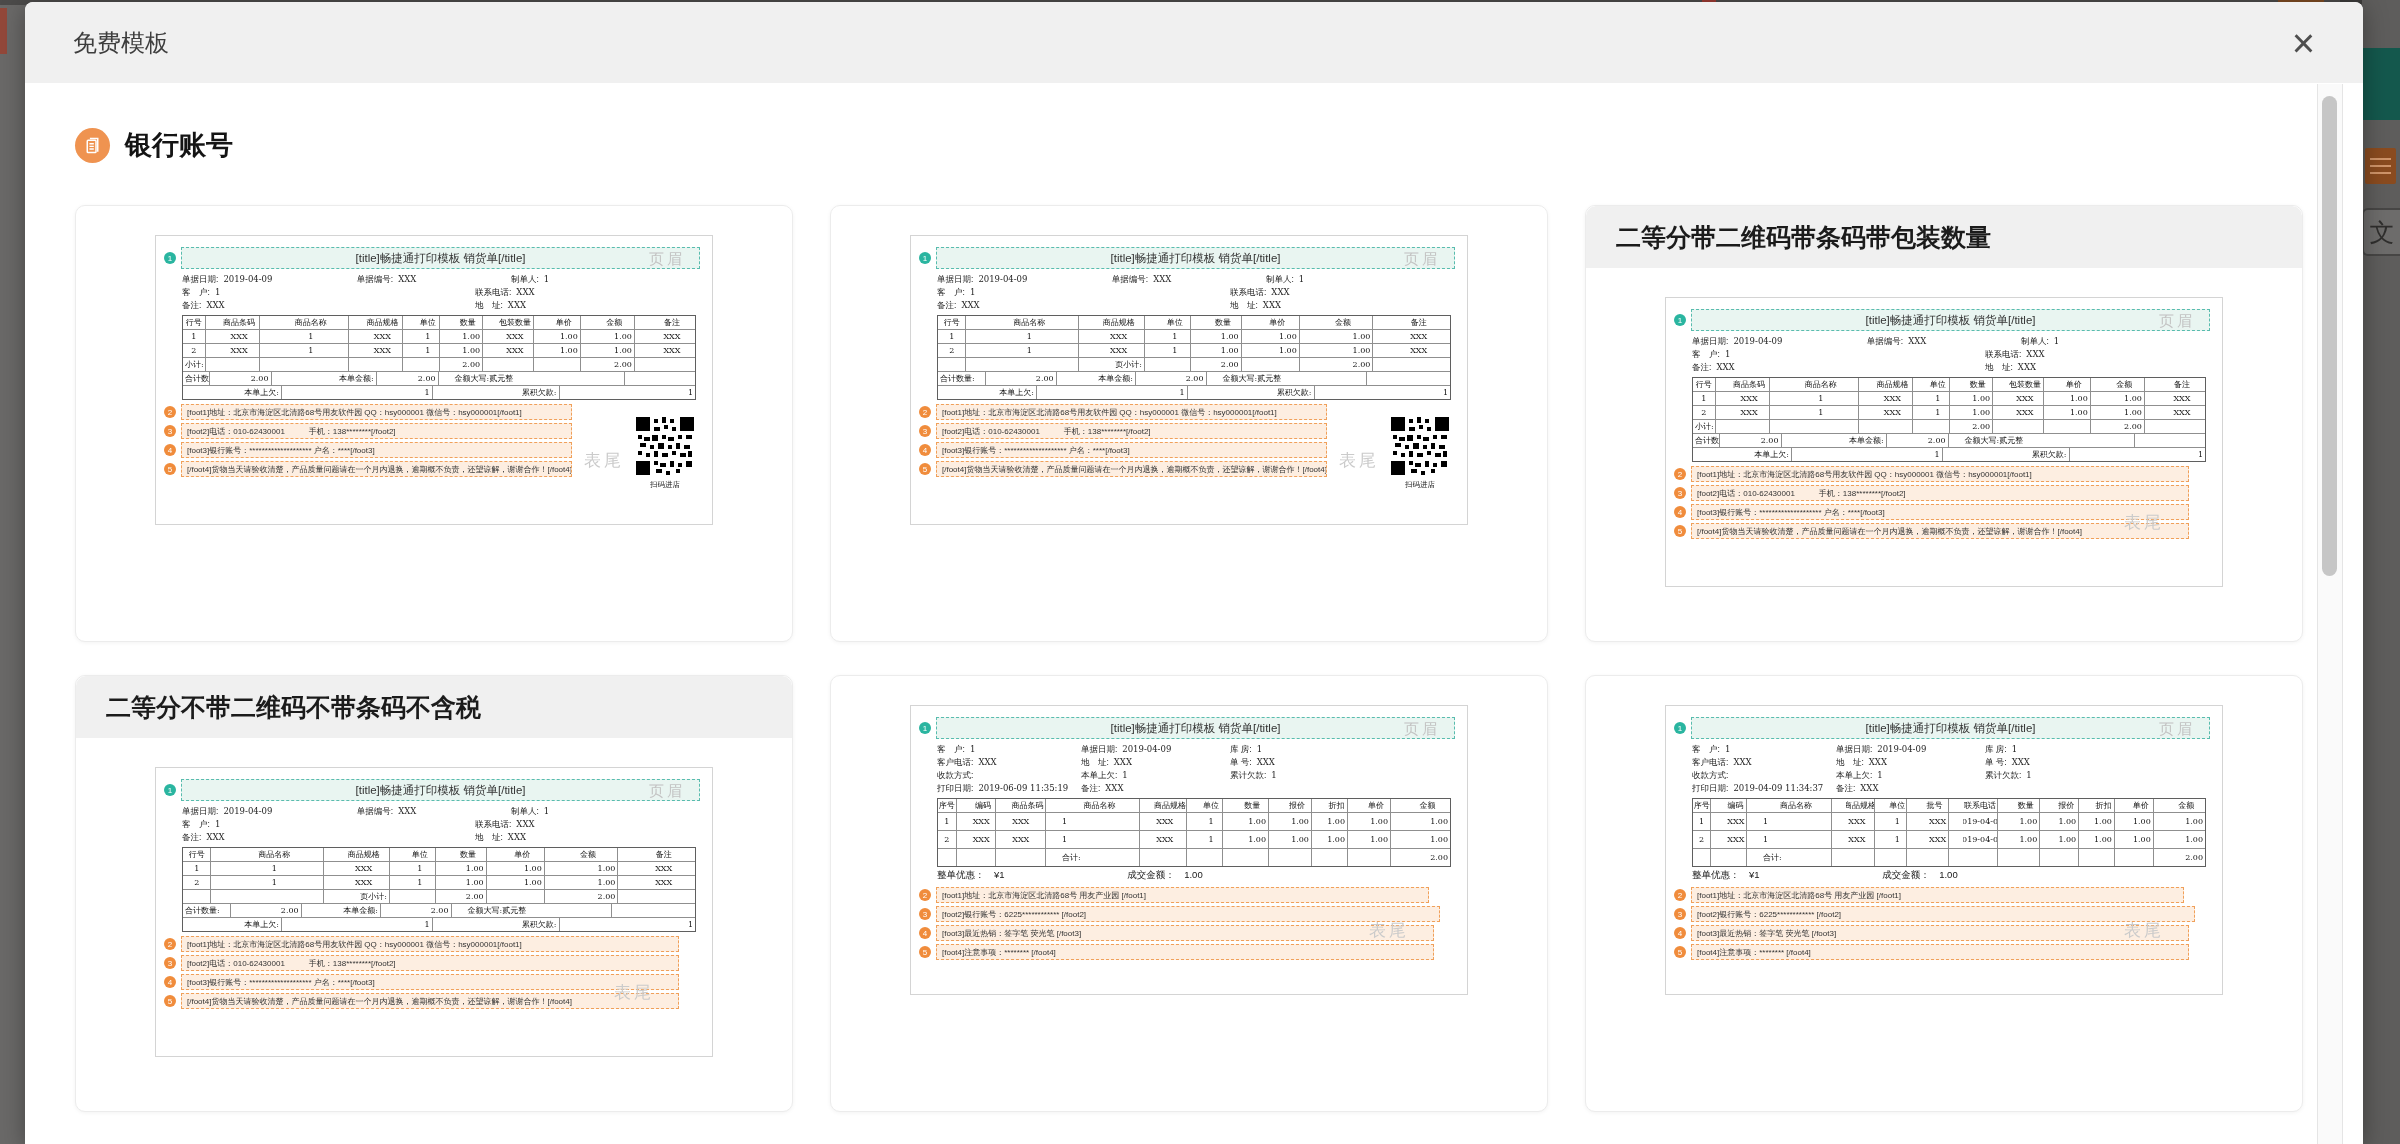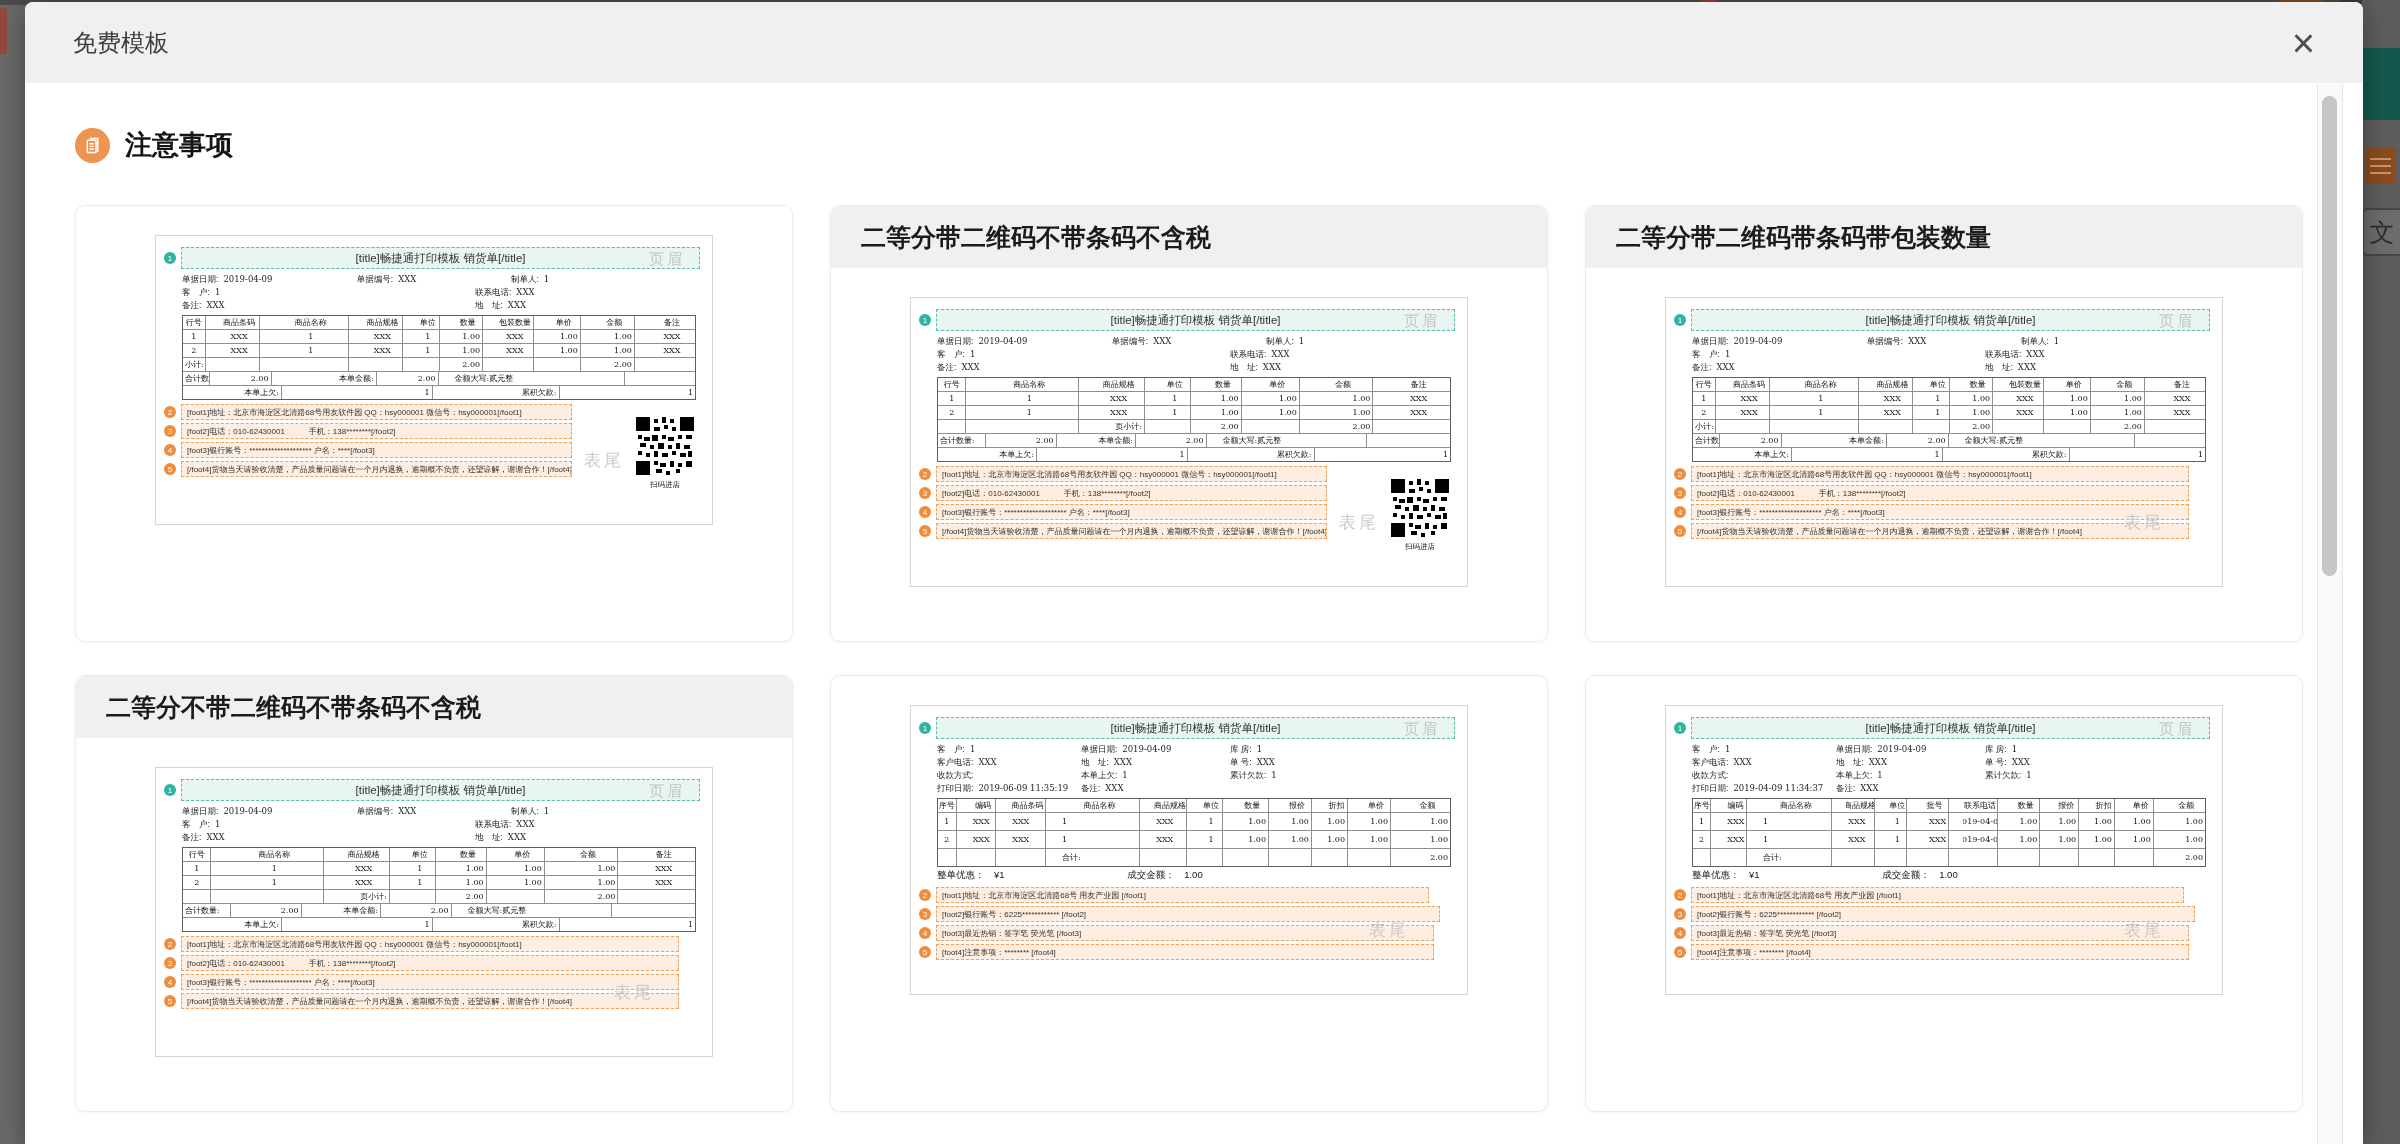--- a/index.html
+++ b/index.html
@@ -103,21 +103,21 @@
   <div id="section-header">
     <span id="section-icon">
       <svg width="21" height="21" viewBox="0 0 24 24" fill="none" stroke="#ffffff" stroke-width="1.7">
         <path d="M9 4 h9 v15" fill="none"></path>
         <rect x="6" y="6" width="10" height="14" rx="1" fill="none"></rect>
         <line x1="8.5" y1="10" x2="13.5" y2="10"></line>
         <line x1="8.5" y1="13" x2="13.5" y2="13"></line>
         <line x1="8.5" y1="16" x2="13.5" y2="16"></line>
       </svg>
     </span>
-    <span id="section-title">注意事项</span>
+    <span id="section-title">银行账号</span>
   </div>
 
   <div id="template-grid">
       <div class="card">
         <div class="card-body">
           <div class="preview">
             <div class="band-row">
               <span class="ncircle teal">1</span>
               <div class="band">
                 <span>[title]畅捷通打印模板 销货单[/title]</span>
@@ -256,23 +256,20 @@
                   <rect x="25" y="22" width="3" height="3"></rect>
                   <rect x="10" y="26" width="3" height="2"></rect>
                   <rect x="15" y="27" width="2" height="2"></rect>
                   <rect x="20" y="26" width="2" height="2"></rect>
                 </g>
               </svg><div class="qr-caption">扫码进店</div></div>
           </div>
         </div>
       </div>
       <div class="card">
-        <div class="card-header">
-          <span class="card-title">二等分带二维码不带条码不含税</span>
-        </div>
         <div class="card-body">
           <div class="preview">
             <div class="band-row">
               <span class="ncircle teal">1</span>
               <div class="band">
                 <span>[title]畅捷通打印模板 销货单[/title]</span>
                 <span class="band-wm">页眉</span>
               </div>
             </div>
             <div class="info" style="height: 39px;">

